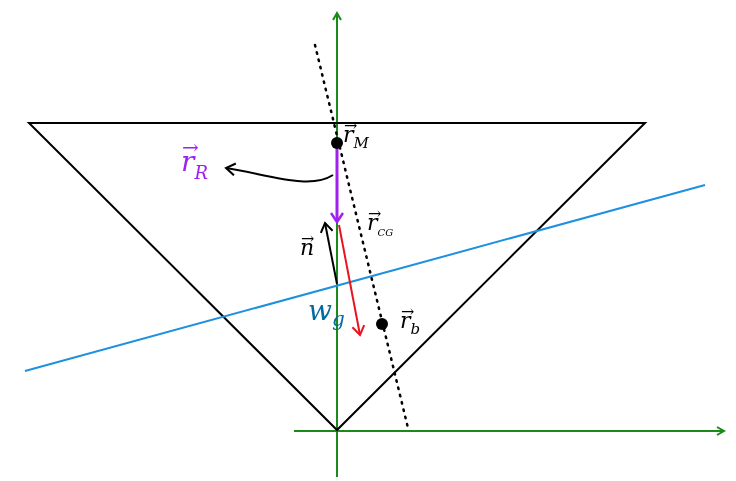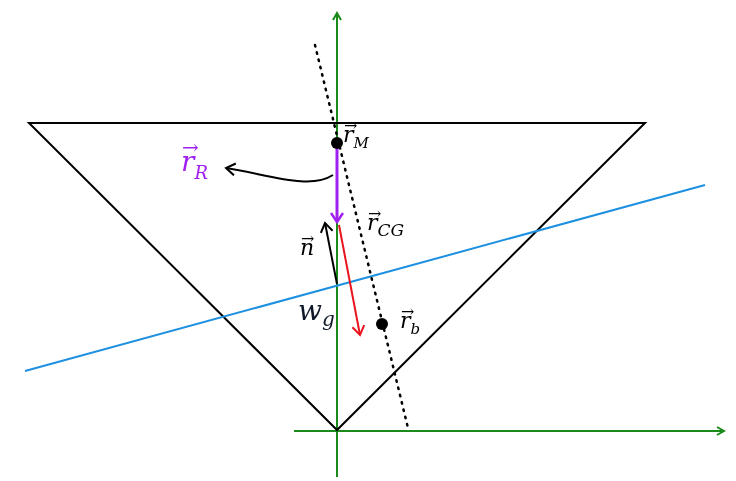--- a/index.html
+++ b/index.html
@@ -53,29 +53,29 @@
     <span style="font-size:22px;">r</span><span style="font-size:15px; position:relative; top:6px;">M</span>
   </div>
 
   <div class="lbl" style="position:absolute; left:181px; top:145px; color:#a020f0;">
     <span style="position:absolute; left:1px; top:-10px; font-size:20px; font-style:normal;">→</span>
     <span style="font-size:28px;">r</span><span style="font-size:18px; position:relative; top:8px;">R</span>
   </div>
 
   <div class="lbl" style="position:absolute; left:367px; top:210px; color:#000;">
     <span style="position:absolute; left:1px; top:-6px; font-size:16px; font-style:normal;">→</span>
-    <span style="font-size:22px;">r</span><span style="font-size:17px; position:relative; top:6px;">CG</span>
+    <span style="font-size:22px;">r</span><span style="font-size:10px; position:relative; top:6px;">CG</span>
   </div>
 
   <div class="lbl" style="position:absolute; left:300px; top:235px; color:#000;">
     <span style="position:absolute; left:1px; top:-6px; font-size:16px; font-style:normal;">→</span>
     <span style="font-size:22px;">n</span>
   </div>
 
-  <div class="lbl" style="position:absolute; left:298px; top:294px; color:#0f172a;">
+  <div class="lbl" style="position:absolute; left:308px; top:294px; color:#0369a1;">
     <span style="font-size:28px;">w</span><span style="font-size:20px; position:relative; top:6px;">g</span>
   </div>
 
   <div class="lbl" style="position:absolute; left:400px; top:308px; color:#000;">
     <span style="position:absolute; left:1px; top:-6px; font-size:16px; font-style:normal;">→</span>
     <span style="font-size:22px;">r</span><span style="font-size:15px; position:relative; top:6px;">b</span>
   </div>
 </div>
 
 </body></html>

